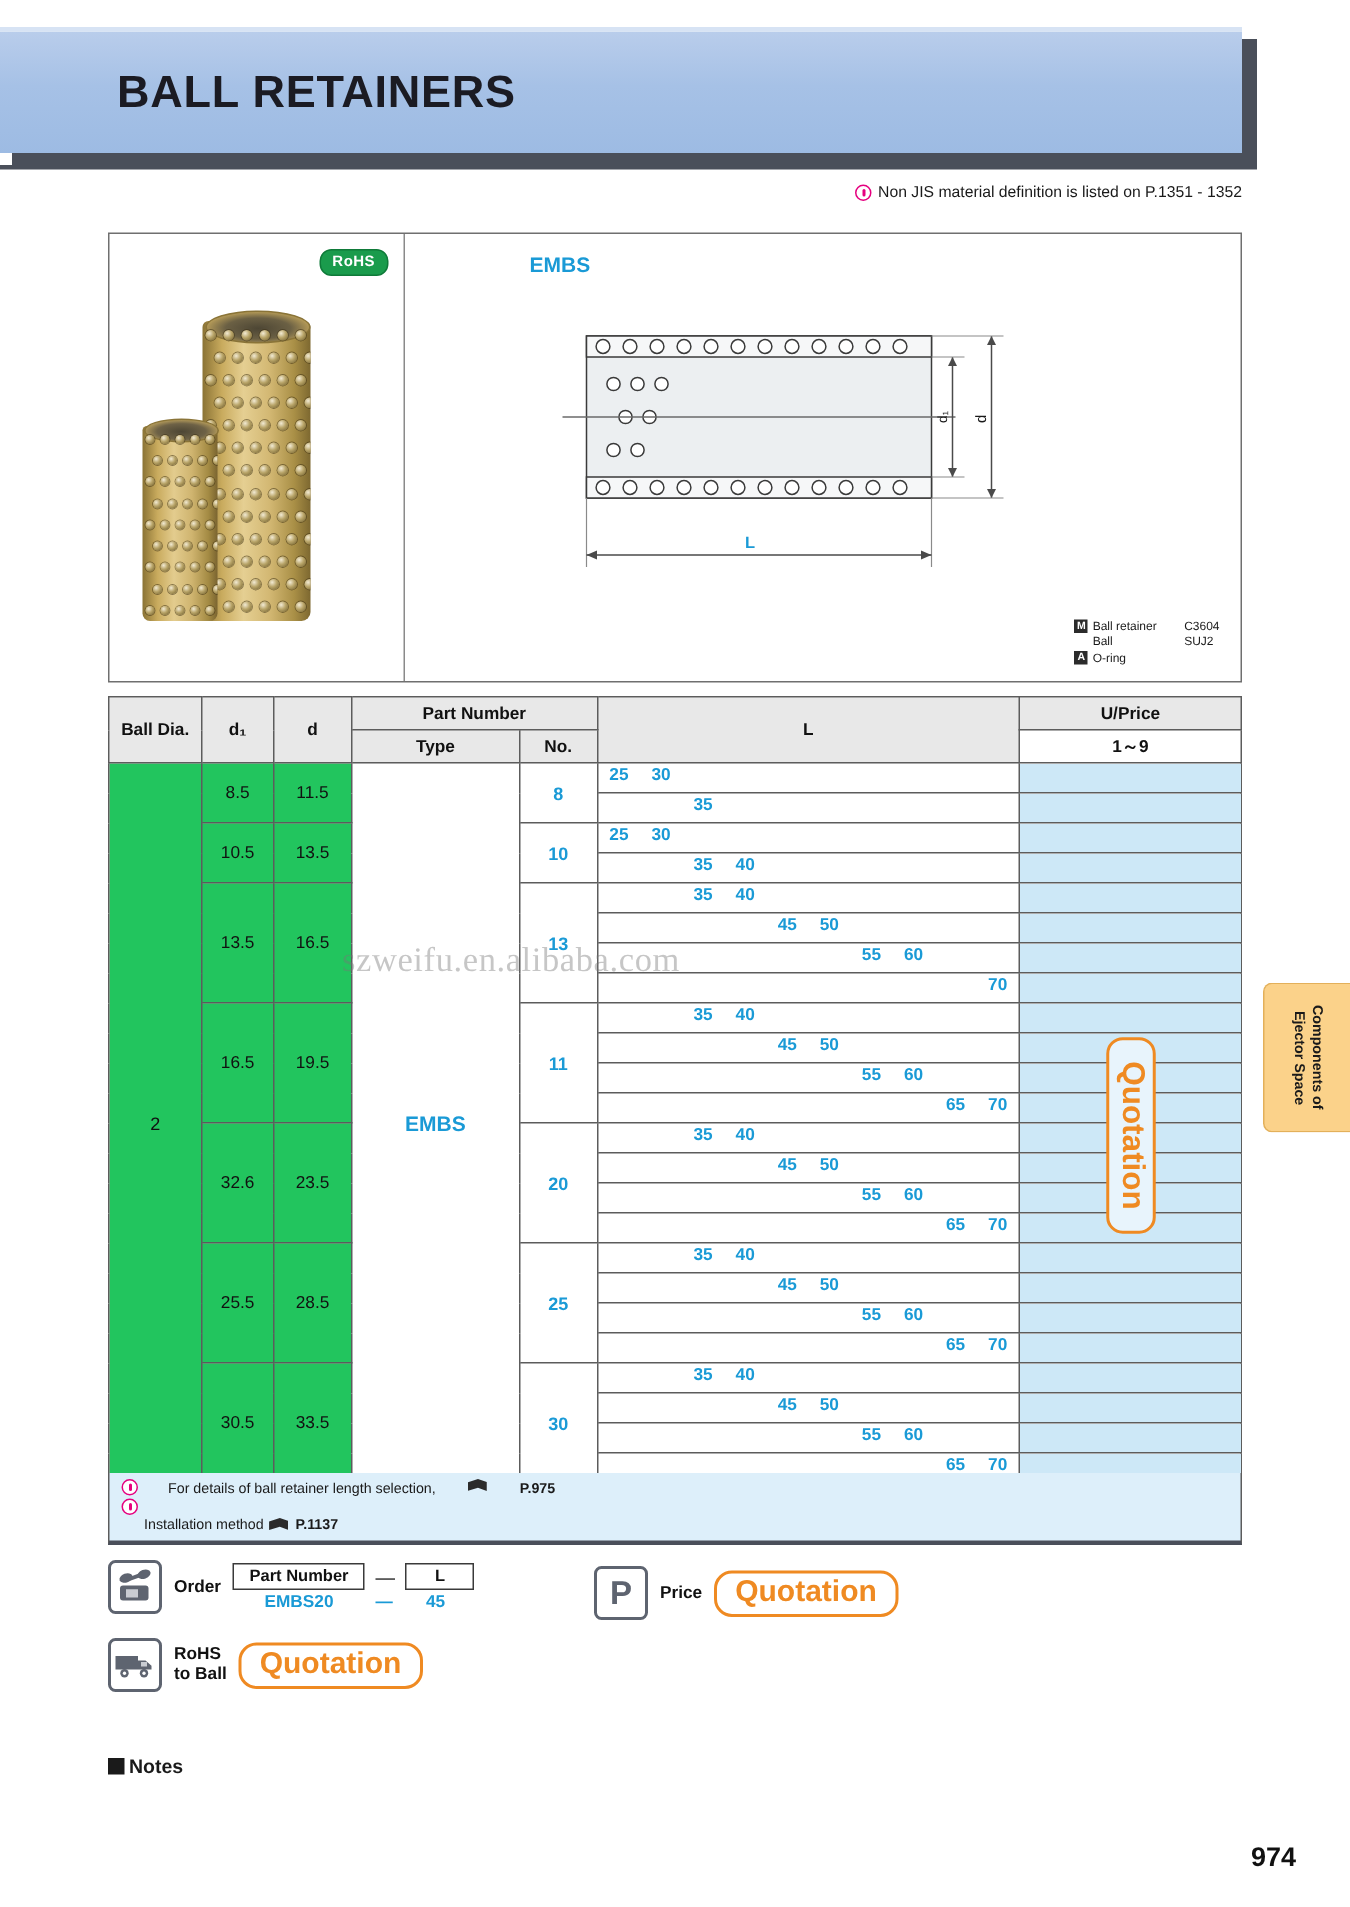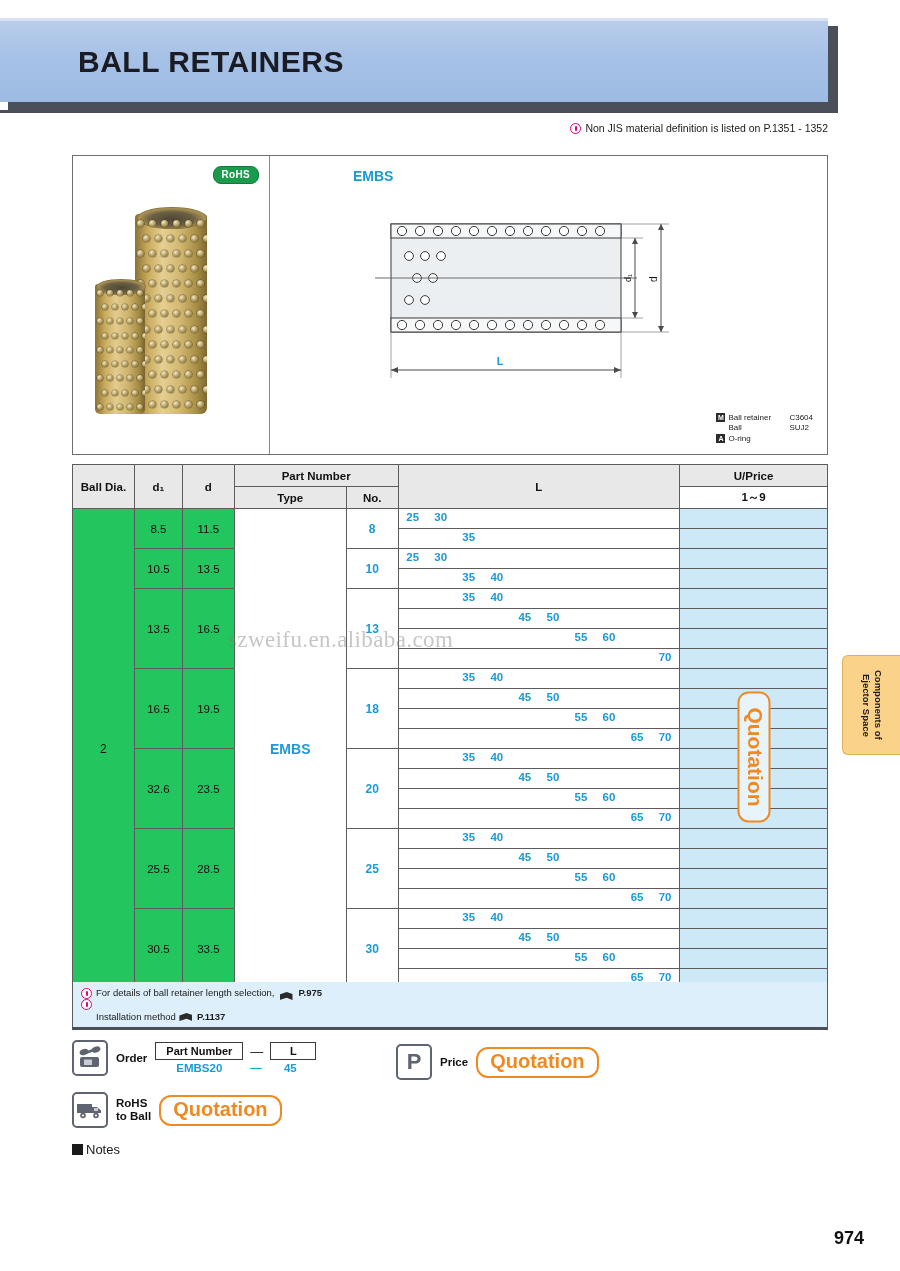--- a/index.html
+++ b/index.html
@@ -144,21 +144,21 @@
     padding: 2px 14px 3px; background: #e8f4fc;
   }
 
   
   .foot {
     position: absolute; left: 72px; top: 982px; width: 756px; height: 48px;
     background: #ddeffa; border-left: 1px solid #5c5c5c; border-right: 1px solid #5c5c5c;
     border-bottom: 3px solid #4a4f5a;
     padding: 4px 8px 0;
   }
-  .foot-line { display: flex; align-items: flex-end; gap: 4px; font-size: 9.5px; line-height: 13px; }
+  .foot-line { display: flex; align-items: flex-start; gap: 20px; font-size: 9.5px; line-height: 13px; }
   .foot-sub { padding-left: 15px; font-size: 9.5px; line-height: 13px; }
   .pref { font-weight: bold; }
   .bk-icon {
     display: inline-block; width: 13px; height: 8px; margin: 0 2px -1px 1px;
     background: #2b2b2b; position: relative; flex: 0 0 auto;
     clip-path: polygon(0% 30%, 55% 0%, 100% 25%, 100% 100%, 55% 72%, 0% 100%);
   }
 
   
   .order-zone { position: absolute; left: 72px; top: 1040px; width: 760px; height: 100px; }
@@ -177,21 +177,21 @@
   .pn-vals { display: flex; align-items: center; gap: 7px; margin-top: 2px; }
   .pn-val { font-size: 11.5px; font-weight: bold; color: #1a9ad6; text-align: center; }
   .quote-pill {
     color: #ef8a22; font-weight: bold; font-size: 20px;
     border: 2px solid #ef8a22; border-radius: 12px;
     padding: 1px 12px 3px; background: #fff; white-space: nowrap;
   }
 
   
   .notes-zone { position: absolute; left: 72px; top: 1142px; width: 760px; }
-  .notes-head { font-size: 13px; font-weight: normal; display: flex; align-items: center; gap: 3px; }
+  .notes-head { font-size: 13px; font-weight: bold; display: flex; align-items: center; gap: 3px; margin-top: 28px; }
   .sq-black { display: inline-block; width: 11px; height: 11px; background: #1a1a1a; }
   .notes-body { margin-top: 8px; padding-left: 100px; font-size: 10px; color: #1a1a1a; }
 
   .page-no {
     position: absolute; right: 36px; bottom: 22px;
     font-size: 18px; font-weight: bold; color: #111;
   }
 
   
   .side-tab {
@@ -552,21 +552,21 @@
           <td class="cell-white lsep" style="height: 20px; padding: 0px;">
             <div class="ltrack">
               <span class="lval" style="left: 95%;">70</span>
             </div>
           </td>
           <td class="price-cell lsep"></td>
         </tr>
         <tr>
           <td rowspan="4" class="cell-blue dim-cell">16.5</td>
           <td rowspan="4" class="cell-blue dim-cell">19.5</td>
-          <td rowspan="4" class="cell-white no-cell">18</td>
+          <td rowspan="4" class="cell-white no-cell">11</td>
           <td class="cell-white" style="height: 20px; padding: 0px;">
             <div class="ltrack">
               <span class="lval" style="left: 25%;">35</span>
               <span class="lval" style="left: 35%;">40</span>
             </div>
           </td>
           <td class="price-cell"></td>
         </tr>
         <tr>
           <td class="cell-white lsep" style="height: 20px; padding: 0px;">

